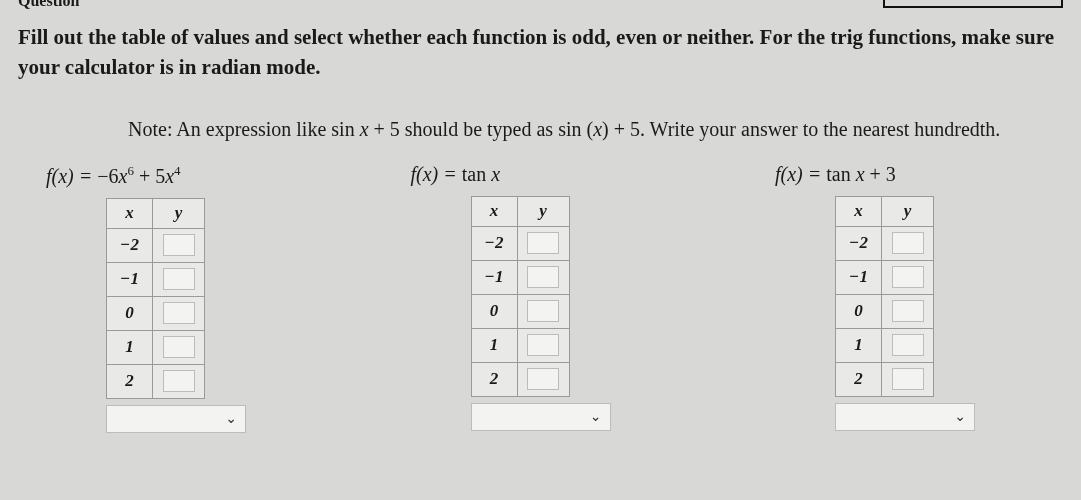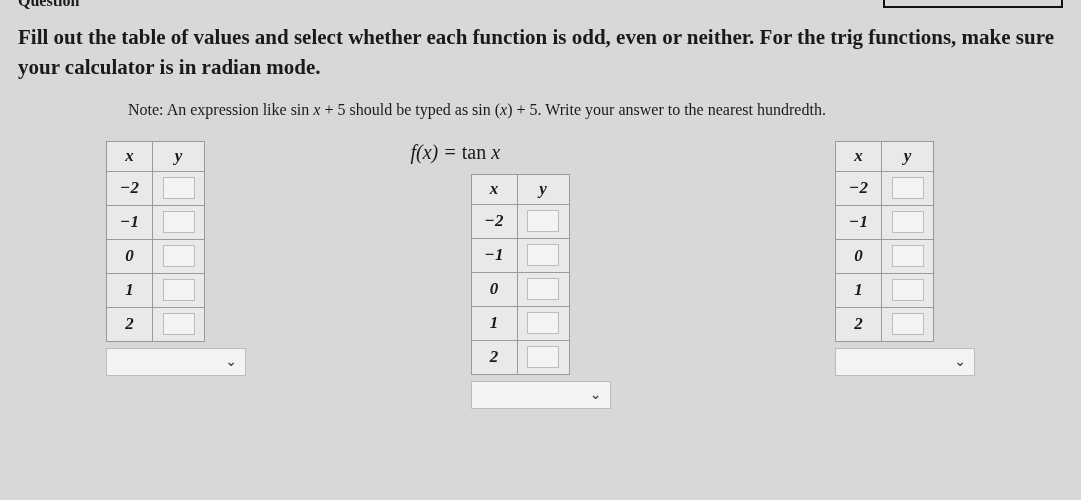--- a/index.html
+++ b/index.html
@@ -30,23 +30,23 @@
       border-top: none;
       background: transparent;
     }
     .prompt {
       margin-top: 22px;
       font-size: 21px;
       line-height: 1.45;
       font-weight: 700;
     }
     .note {
-      margin-top: 18px;
+      margin-top: 35px;
       margin-left: 110px;
-      font-size: 16px;
+      font-size: 20px;
     }
     .funcs {
       display: flex;
       justify-content: space-between;
       margin-top: 22px;
       padding: 0 8px;
     }
     .col {
       display: flex;
       flex-direction: column;
@@ -116,20 +116,23 @@
 
 <p class="prompt">Fill out the table of values and select whether each function is odd, even or neither. For the trig functions, make sure your calculator is in radian mode.</p>
 
 <p class="note">
   <span>Note: An expression like </span><span style="font-family:serif"><span>sin <i>x</i> + 5</span></span><span> should be typed as </span><span>sin (<i>x</i>) + 5</span><span>. Write your answer to the nearest hundredth.</span>
 </p>
 
 <div class="funcs">
 
   <div class="col">
+    <div class="fn">
+      f(x) = <span class="plain">−6</span>x<sup>6</sup> <span class="plain">+ 5</span>x<sup>4</sup>
+    </div>
     <div class="tablewrap">
       <table>
         <tbody>
             <tr>
           <th>x</th>
           <th>y</th>
         </tr>
         <tr>
               <td>−2</td>
               <td class="inputcell"><span class="inputbox"></span></td>
@@ -191,20 +194,23 @@
             </tr>
       </tbody>
         </table>
       <div class="dropdown">
         <span class="chev">⌄</span>
       </div>
     </div>
   </div>
 
   <div class="col">
+    <div class="fn">
+      f(x) = <span class="plain">tan</span> x <span class="plain">+ 3</span>
+    </div>
     <div class="tablewrap">
       <table>
         <tbody>
             <tr>
           <th>x</th>
           <th>y</th>
         </tr>
         <tr>
               <td>−2</td>
               <td class="inputcell"><span class="inputbox"></span></td>

